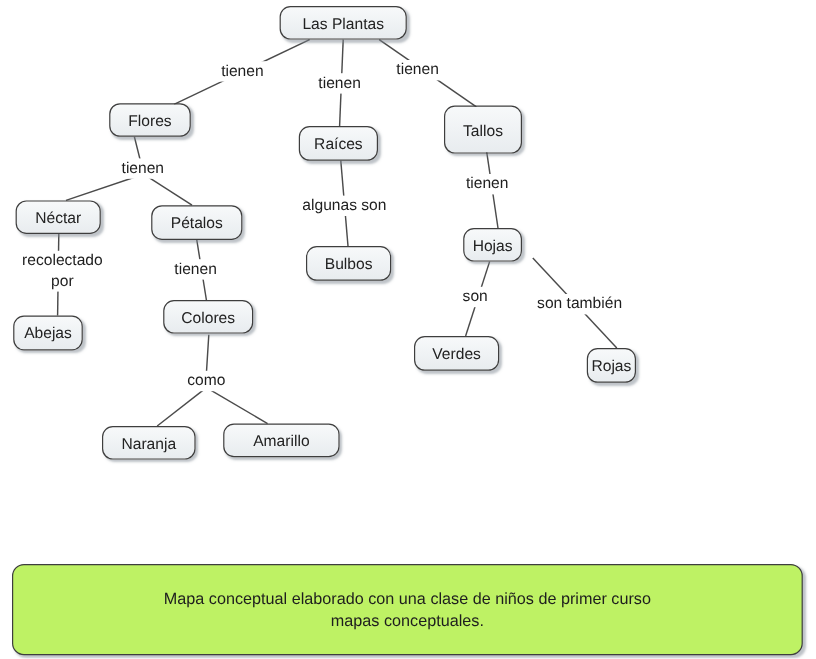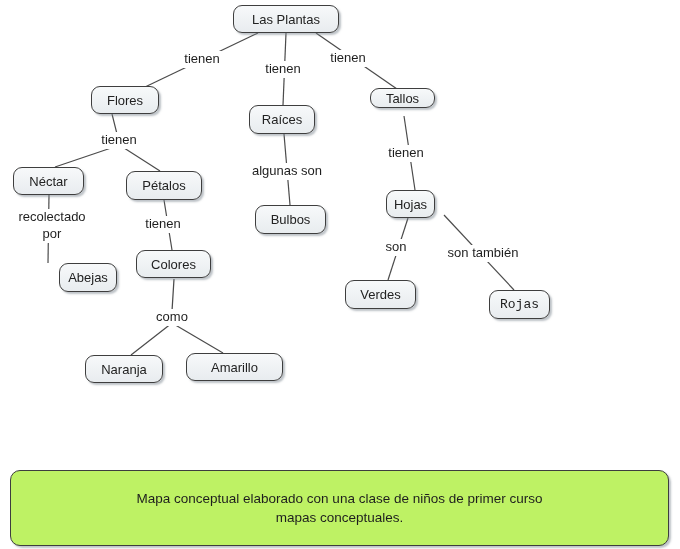--- a/index.html
+++ b/index.html
@@ -64,29 +64,29 @@
   <div class="edge-label" style="left:163px;top:216px;">tienen</div>
   <div class="edge-label" style="left:287px;top:163px;">algunas son</div>
   <div class="edge-label" style="left:406px;top:145px;">tienen</div>
   <div class="edge-label" style="left:172px;top:309px;">como</div>
   <div class="edge-label" style="left:396px;top:239px;">son</div>
   <div class="edge-label" style="left:483px;top:245px;">son también</div>
 
   <div class="node" style="left:233px;top:5px;width:106px;height:28px;">Las Plantas</div>
   <div class="node" style="left:91px;top:86px;width:68px;height:28px;">Flores</div>
   <div class="node" style="left:249px;top:105px;width:66px;height:29px;">Raíces</div>
-  <div class="node" style="left:370px;top:88px;width:65px;height:20px;">Tallos</div>
+  <div class="node" style="left:370px;top:88px;width:65px;height:40px;">Tallos</div>
   <div class="node" style="left:13px;top:167px;width:71px;height:28px;">Néctar</div>
   <div class="node" style="left:126px;top:171px;width:76px;height:29px;">Pétalos</div>
   <div class="node" style="left:255px;top:205px;width:71px;height:29px;">Bulbos</div>
   <div class="node" style="left:386px;top:190px;width:49px;height:28px;">Hojas</div>
-  <div class="node" style="left:11px;top:263px;width:58px;height:29px;margin-left:48px;">Abejas</div>
+  <div class="node" style="left:11px;top:263px;width:58px;height:29px;">Abejas</div>
   <div class="node" style="left:136px;top:250px;width:75px;height:28px;">Colores</div>
   <div class="node" style="left:345px;top:280px;width:71px;height:29px;">Verdes</div>
-  <div class="node" style="left:489px;top:290px;width:61px;height:29px;font-family:Liberation Mono, monospace;">Rojas</div>
+  <div class="node" style="left:489px;top:290px;width:41px;height:29px;">Rojas</div>
   <div class="node" style="left:85px;top:355px;width:78px;height:28px;">Naranja</div>
   <div class="node" style="left:186px;top:353px;width:97px;height:28px;">Amarillo</div>
 
   <div class="caption-box">
     <div>Mapa conceptual elaborado con una clase de niños de primer curso</div>
     <div>mapas conceptuales.</div>
   </div>
 
 </div>
 

